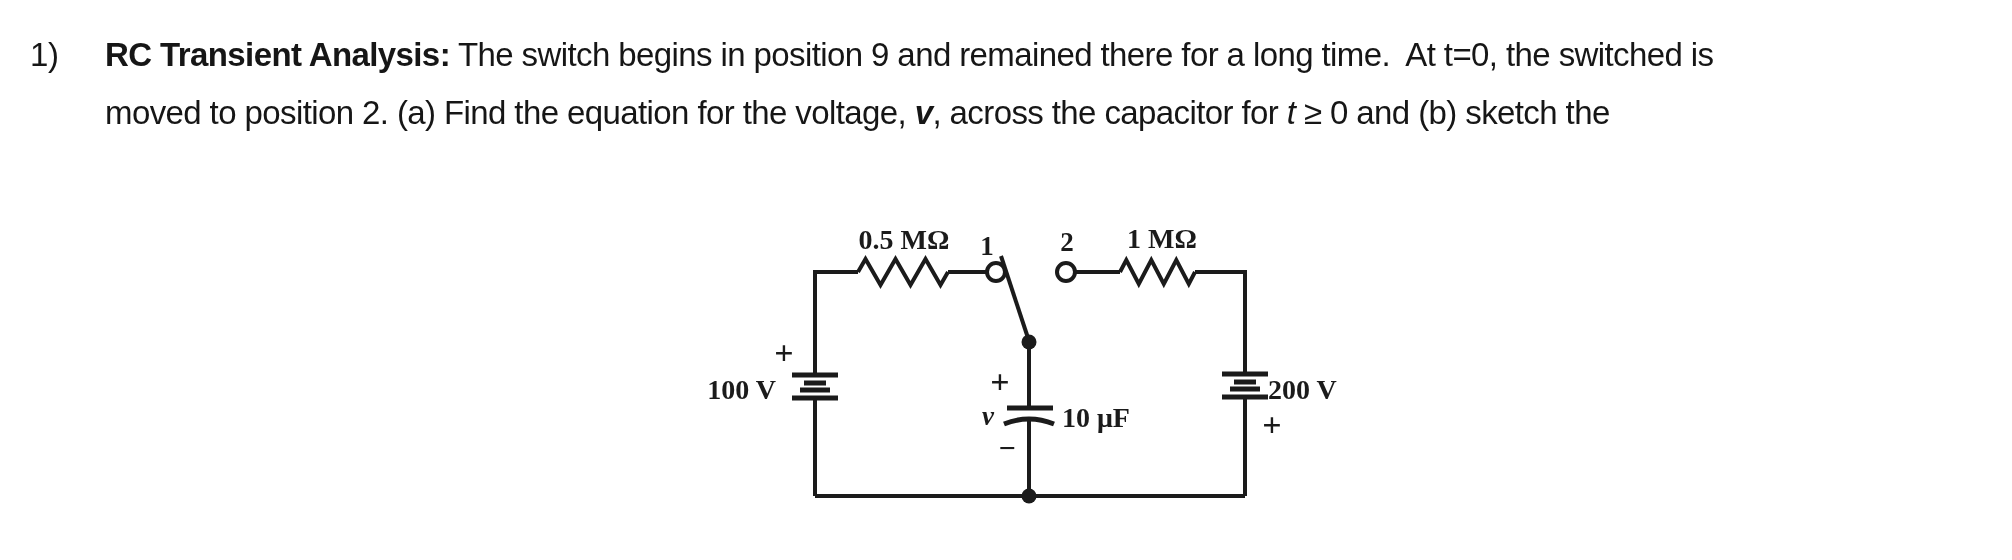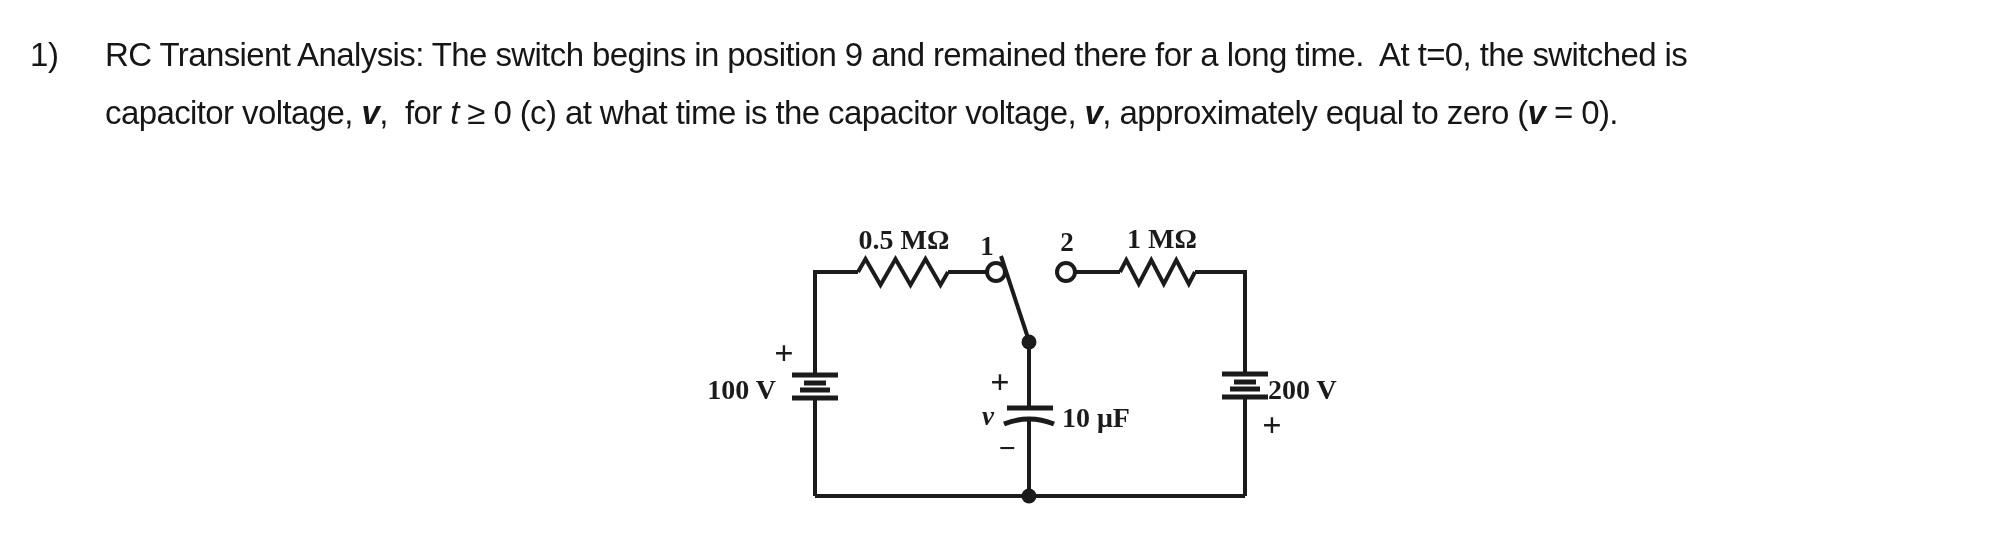--- a/index.html
+++ b/index.html
@@ -30,21 +30,21 @@
     left: 105px;
     top: 26px;
     width: 1890px;
   }
   .pline {
     white-space: pre;
     font-size: 33px;
     line-height: 57.5px;
     letter-spacing: -0.6px;
   }
-  .s-b  { font-weight: 400; }
+  .s-b  { font-weight: 700; }
   .s-i  { font-style: italic; }
   .s-bi { font-weight: 700; font-style: italic; }
 
   
   .circuit-svg {
     position: absolute;
     left: 680px;
     top: 205px;
   }
   .ink {
@@ -71,21 +71,21 @@
 </style>
 </head>
 <body>
 
 <div class="page">
 
   <span class="problem-number">1)</span>
 
   <div class="problem-text">
     <div class="pline"><span class="s-b">RC Transient Analysis:</span><span> The switch begins in position 9 and remained there for a long time.  At t=0, the switched is</span></div>
-    <div class="pline"><span>capacitor voltage, </span><span class="s-bi">v</span><span>,  for </span><span class="s-i">t</span><span> ≥ 0 (c) at what time is the capacitor voltage, </span><span class="s-bi">v</span><span>, approximately equal to zero (</span><span class="s-bi">v</span><span> = 0).</span></div>
+    <div class="pline"><span>moved to position 2. (a) Find the equation for the voltage, </span><span class="s-bi">v</span><span>, across the capacitor for </span><span class="s-i">t</span><span> ≥ 0 and (b) sketch the</span></div>
   </div>
 
   <svg class="circuit-svg" width="700" height="315" viewBox="0 0 700 315">
 
     <path class="ink" d="M178,67 H135 V169"></path>
 
     <path class="ink" d="M178,67 L185.5,54 L200.5,80 L215.5,54 L230.5,80 L245.5,54 L260.5,80 L268,67"></path>
 
     <path class="ink" d="M268,67 H307"></path>
 

